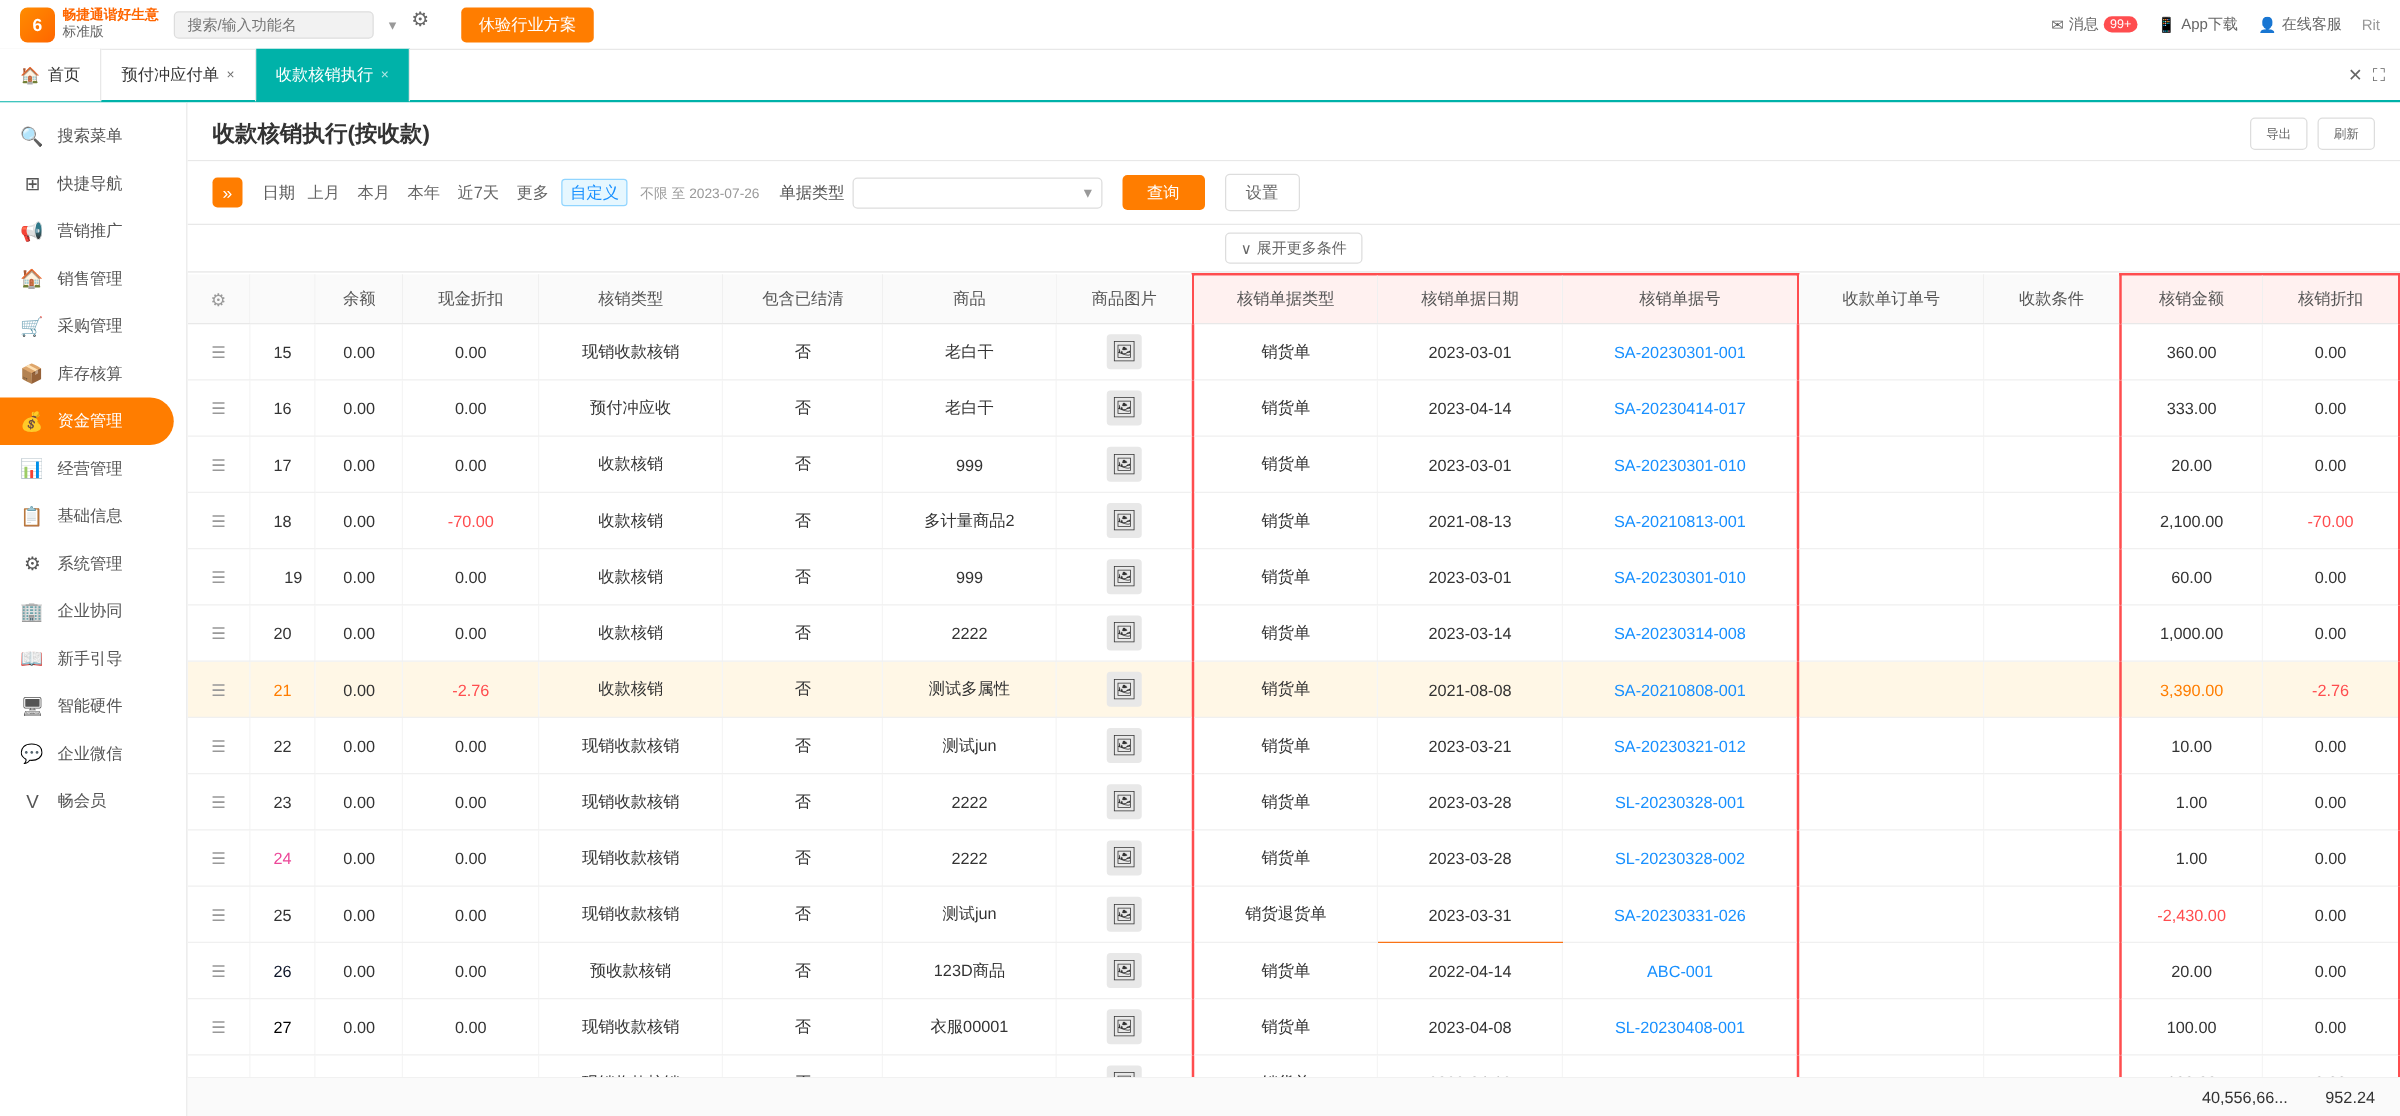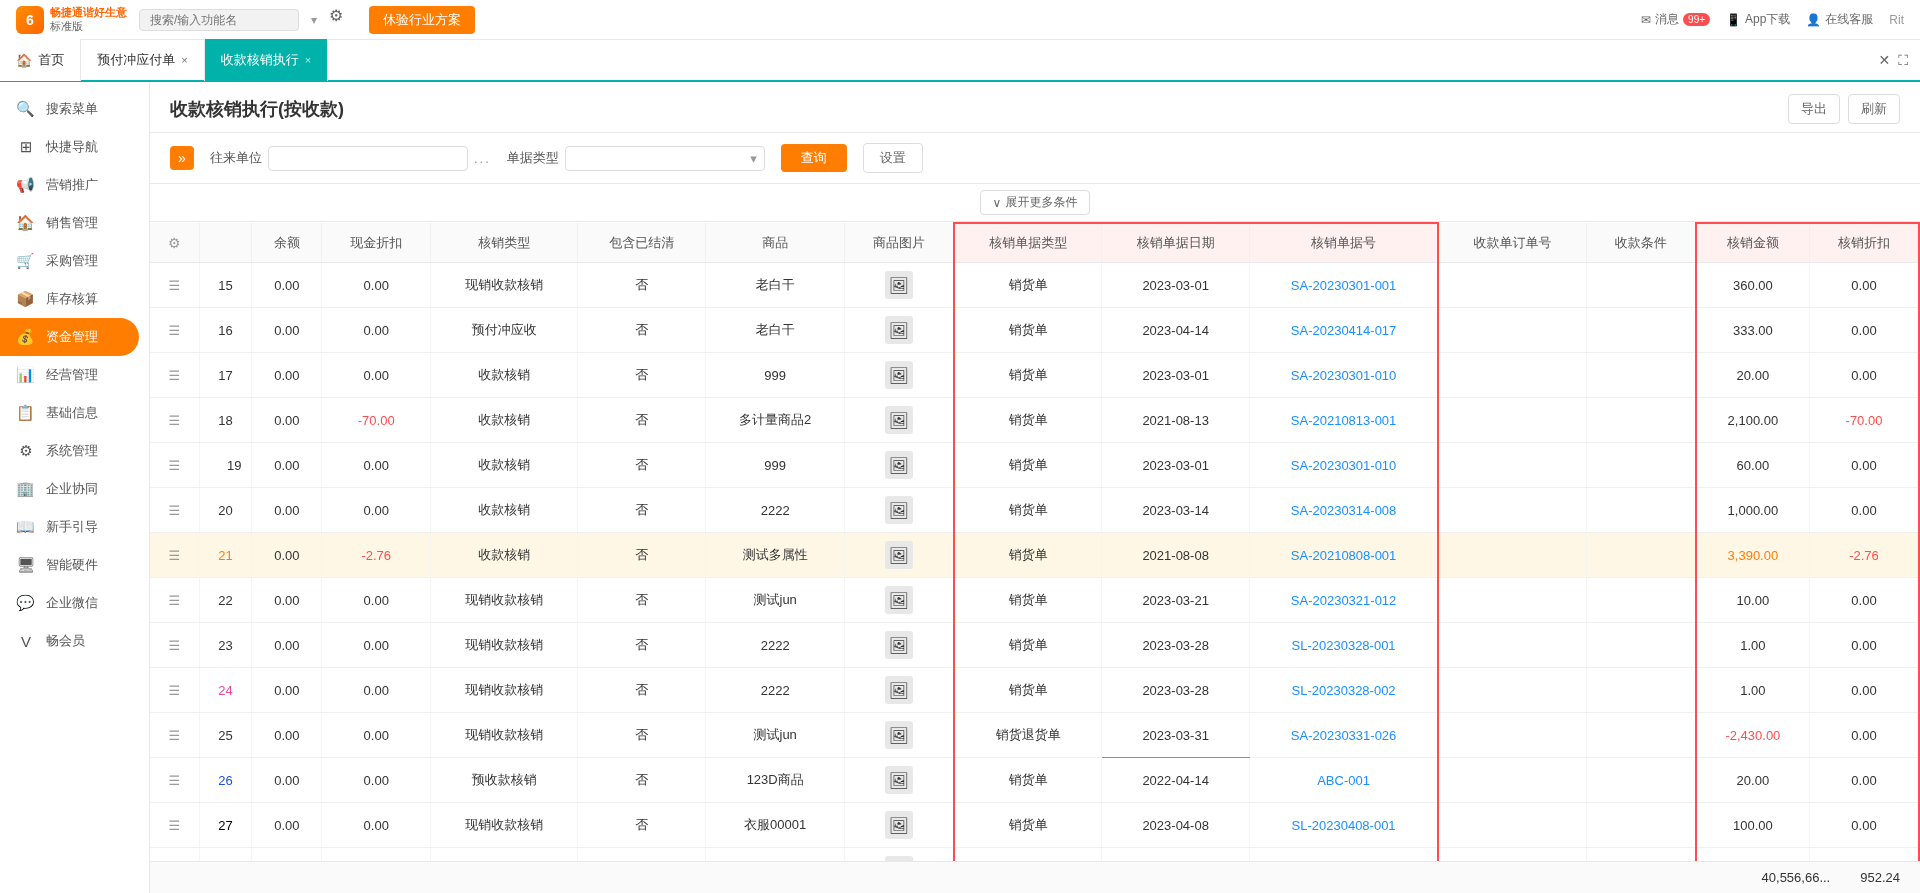--- a/index.html
+++ b/index.html
@@ -147,21 +147,21 @@
     }
     .page-title { font-size: 18px; font-weight: 600; color: #333; }
     .page-actions { display: flex; gap: 8px; }
     .action-btn {
       display: flex; align-items: center; gap: 4px;
       padding: 5px 12px;
       border: 1px solid #ddd;
       background: #fff;
       border-radius: 4px;
       cursor: pointer;
-      font-size: 13px;
+      font-size: 10px;
       color: #666;
     }
 
     
     .filter-bar {
       background: #fff;
       padding: 10px 20px;
       display: flex;
       align-items: center;
       gap: 16px;
@@ -439,23 +439,30 @@
         <div class="page-actions">
           <button class="action-btn">导出</button>
           <button class="action-btn">刷新</button>
         </div>
       </div>
     </div>
 
     <div class="filter-bar">
       <button class="expand-btn">»</button>
       <div class="filter-group">
-        <span class="filter-label">往来单位</span>
-        <input class="filter-input" style="">
-        <span class="filter-dots">...</span>
+        <span class="filter-label">日期</span>
+        <span class="date-link">上月</span>
+        <span class="date-link">本月</span>
+        <span class="date-link">本年</span>
+        <span class="date-link">近7天</span>
+        <span class="date-link">更多</span>
+        <span class="date-link custom">自定义</span>
+        <div style="display:flex;flex-direction:column;margin-left:4px">
+          <span style="font-size:11px;color:#999">不限 至 2023-07-26</span>
+        </div>
       </div>
       <div class="filter-group">
         <span class="filter-label">单据类型</span>
         <div class="select-wrapper">
           <select class="filter-select">
             <option value=""></option>
           </select>
           <span class="select-chevron">▾</span>
         </div>
       </div>
@@ -696,21 +703,21 @@
     <td style="border-left:2px solid #ff4d4f;border-bottom:1px solid #f0f0f0;">销货退货单</td>
     <td style="border-bottom:1px solid #f97316;">2023-03-31</td>
     <td style="border-right:2px solid #ff4d4f;border-bottom:1px solid #f0f0f0;"><a class="link-text">SA-20230331-026</a></td>
     <td></td>
     <td></td>
     <td style="border-left:2px solid #ff4d4f;border-bottom:1px solid #f0f0f0;color:#ff4d4f;">-2,430.00</td>
     <td style="border-right:2px solid #ff4d4f;border-bottom:1px solid #f0f0f0;color:#333;">0.00</td>
   </tr>
             <tr>
     <td style="color:#999;">☰</td>
-    <td style="color:#1d4ed8;">26</td>
+    <td style="color:#0f172a;">26</td>
     <td>0.00</td>
     <td style="color:#333;">0.00</td>
     <td>预收款核销</td>
     <td>否</td>
     <td>123D商品</td>
     <td>
       <div style="width:28px;height:28px;background:#e8e8e8;border-radius:3px;margin:0 auto;display:flex;align-items:center;justify-content:center;font-size:16px;">🖼</div>
     </td>
     <td style="border-left:2px solid #ff4d4f;border-bottom:1px solid #f0f0f0;">销货单</td>
     <td style="border-bottom:1px solid #f0f0f0;">2022-04-14</td>

